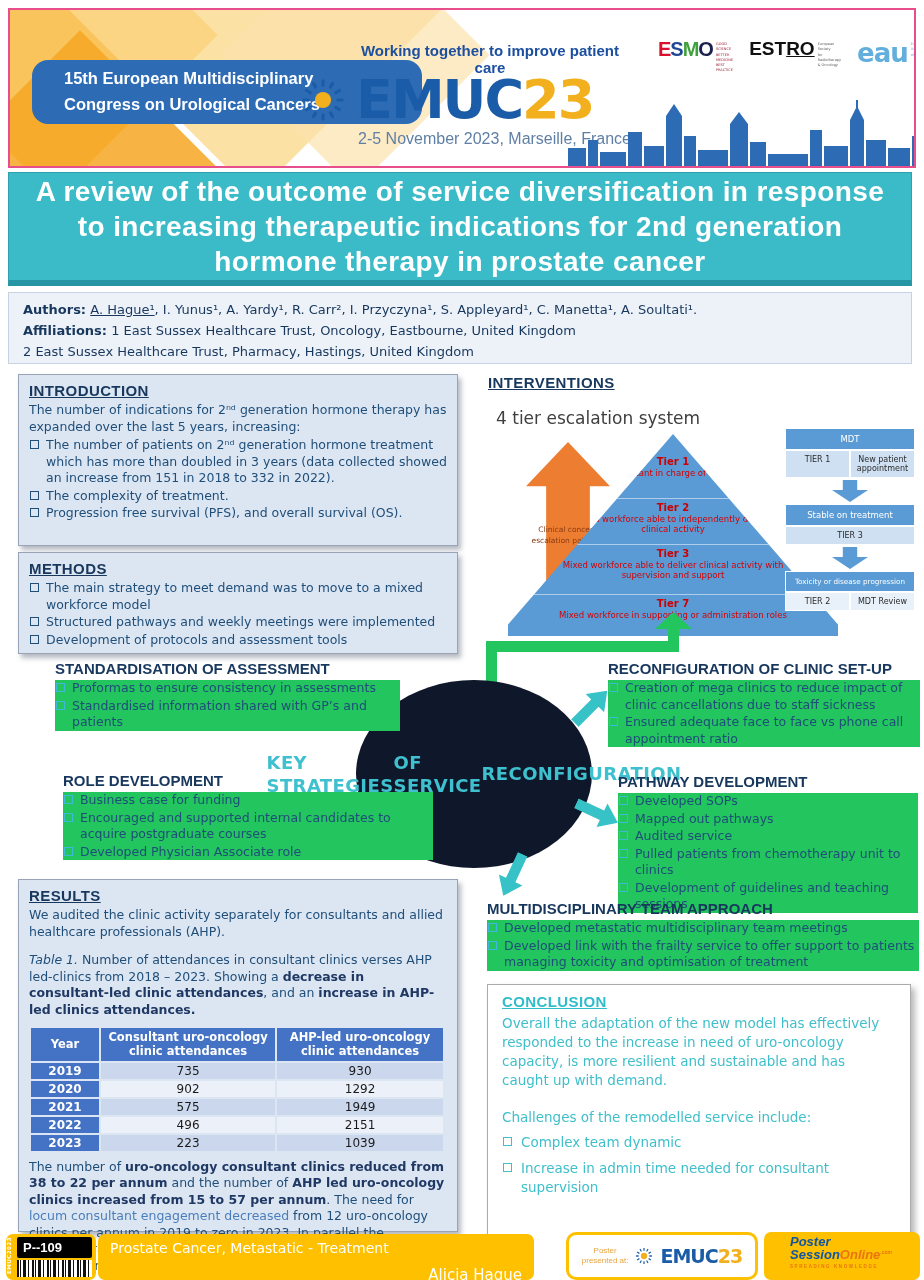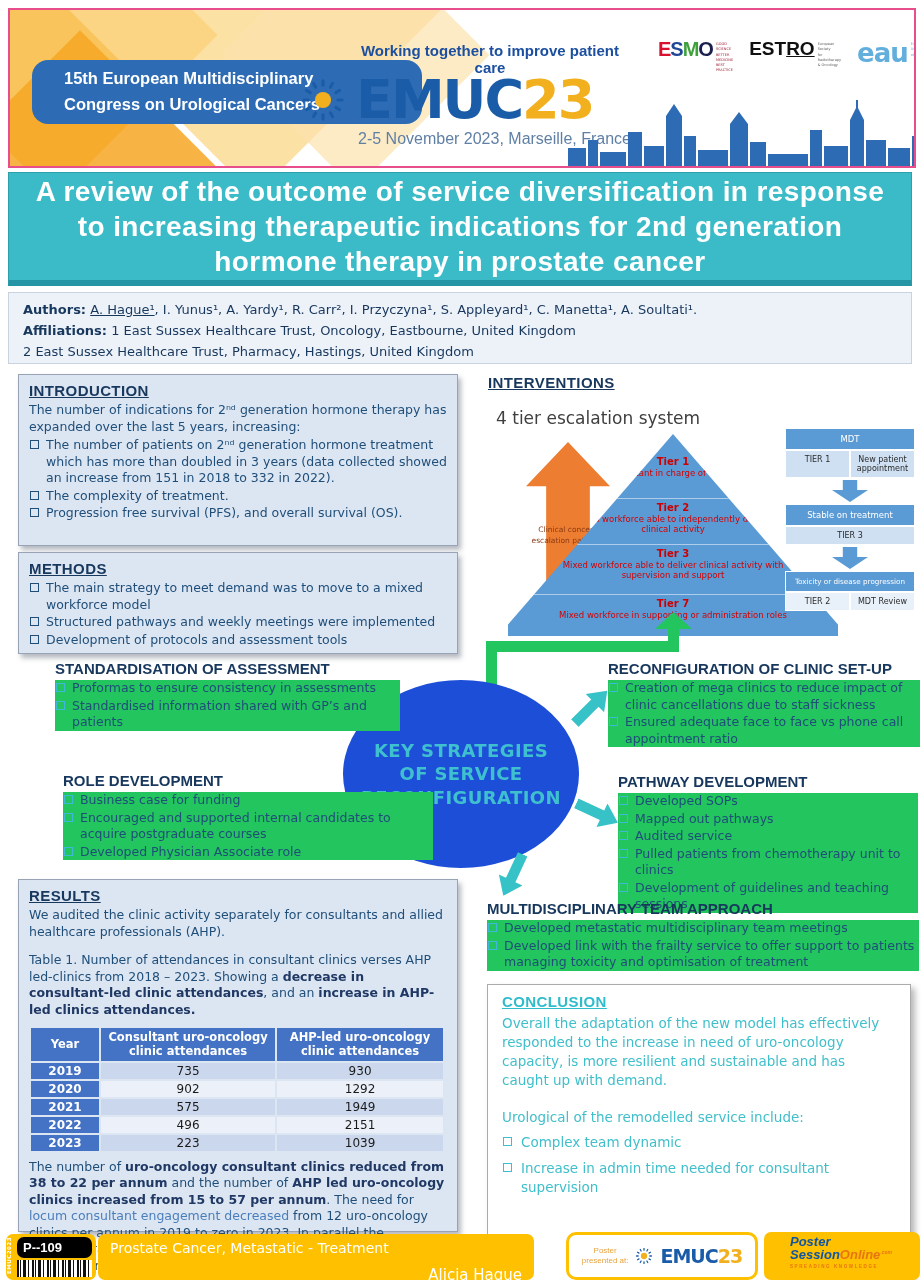--- a/index.html
+++ b/index.html
@@ -82,51 +82,51 @@
   .fcell.light{background:#E8F0F9;}
   .fdown{width:36px;height:22px;background:#5B9BD5;margin:2px auto;
          clip-path:polygon(30% 0,70% 0,70% 45%,100% 45%,50% 100%,0 45%,30% 45%);}
   
   .teal{background:#22c55e;}
   .conn-h{position:absolute;left:486px;top:641px;width:193px;height:11px;}
   .conn-vl{position:absolute;left:486px;top:641px;width:11px;height:49px;}
   .conn-stub{position:absolute;left:668px;top:628px;width:11px;height:19px;}
   .conn-head{position:absolute;left:655px;top:612px;width:37px;height:17px;
              clip-path:polygon(50% 0,100% 100%,0 100%);}
-  .circle{position:absolute;left:343px;top:680px;width:236px;height:188px;border-radius:50%;
-          background:#1d4ed8;display:flex;flex-direction:column;align-items:center;justify-content:center;}
+  .circle{position:absolute;left:356px;top:680px;width:236px;height:188px;border-radius:50%;
+          background:#0f172a;display:flex;flex-direction:row;align-items:center;justify-content:center;}
   .circle div{font:bold 18px "DejaVu Sans",sans-serif;color:#3FC0CF;letter-spacing:.4px;line-height:1.3;}
   .sarrow{position:absolute;width:46px;height:26px;background:#36C2C6;
           clip-path:polygon(100% 50%,62% 0,62% 30%,0 30%,0 70%,62% 70%,62% 100%);}
   
   .rtable{width:416px;border-collapse:collapse;margin:8px 0 6px 0;}
   .rtable th{background:#4472C4;color:#fff;font:bold 11.5px "DejaVu Sans",sans-serif;
              padding:2px 3px;border:2px solid #DCE6F3;text-align:center;line-height:1.25;}
   .rtable td{font:12px "DejaVu Sans",sans-serif;color:#1a1a1a;text-align:center;
              padding:1px 2px;border:2px solid #DCE6F3;}
   .rtable td.yr{background:#4472C4;color:#fff;font-weight:bold;}
   .rtable tr.odd td:not(.yr){background:#CBD7EC;}
   .rtable tr.even td:not(.yr){background:#ECF0F8;}
   .bold-n{font-weight:bold;color:#1F3864;}
   .lite-b{color:#4A7EBB;}
-  .ital{text-align:center;}
+  .ital{font-style:italic;text-align:center;}
   
   .conclusion{position:absolute;left:487px;top:984px;width:424px;height:316px;background:#fff;
               border:1px solid #ABABAB;box-shadow:4px 4px 6px rgba(0,0,0,.28);
               box-sizing:border-box;padding:8px 14px;}
   .conc-h{font:bold 15px "Liberation Sans",sans-serif;color:#2FBCCB;text-decoration:underline;
           letter-spacing:.4px;margin-bottom:4px;}
   .conc-t{font-size:13.5px;color:#3FBFCB;line-height:1.4;}
   .conclusion ul.sq li{margin:7px 0;padding-left:19px;}
   
   .fyellow{position:absolute;background:#FFC000;border-radius:7px;}
   .f1{left:6px;top:1234px;width:90px;height:46px;}
   .f1 .vlabel{position:absolute;left:0px;top:3px;writing-mode:vertical-rl;transform:rotate(180deg);
               font-size:5.5px;color:#fff;font-weight:bold;letter-spacing:.5px;}
-  .f1 .plate{position:absolute;left:11px;top:3px;width:75px;height:21px;background:#000;border-radius:7px;
+  .f1 .plate{position:absolute;left:11px;top:3px;width:75px;height:21px;background:#000;border-radius:2px;
              color:#fff;font:bold 13px "Liberation Sans",sans-serif;line-height:21px;padding-left:6px;box-sizing:border-box;}
   .f1 .barcode{position:absolute;left:11px;top:26px;width:75px;height:17px;background:#fff;
        background-image:repeating-linear-gradient(90deg,#111 0 2px,#fff 2px 3px,#111 3px 4px,#fff 4px 6px,#111 6px 9px,#fff 9px 11px,#111 11px 12px,#fff 12px 15px);}
   .f2{left:98px;top:1234px;width:436px;height:46px;padding:6px 12px;box-sizing:border-box;}
   .f2 .l1{font-size:14px;color:#fff;}
   .f2 .l2{font-size:15px;color:#fff;margin-top:10px;text-align:right;}
   .f3{position:absolute;left:566px;top:1232px;width:192px;height:48px;background:#fff;
       border:3px solid #FFC000;border-radius:10px;box-sizing:border-box;
       display:flex;align-items:center;justify-content:center;gap:7px;}
   .f3 .pp{font:8px "Liberation Sans",sans-serif;color:#E8A33D;text-align:center;line-height:1.3;}
@@ -411,21 +411,21 @@
     </tbody>
       </table>
     <div>
       <span>The number of </span><span class="bold-n">uro-oncology consultant clinics reduced from 38 to 22 per annum</span><span> and the number of </span><span class="bold-n">AHP led uro-oncology clinics increased from 15 to 57 per annum</span><span>. The need for </span><span class="lite-b">locum consultant engagement decreased</span><span> from 12 uro-oncology clinics per annum in 2019 to zero in 2023. In parallel the chemotherapy unit capacity increased by removing these patients from the unit’s workload.</span>
     </div>
   </div>
 
   <div class="conclusion">
     <div class="conc-h">CONCLUSION</div>
     <div class="conc-t">Overall the adaptation of the new model has effectively responded to the increase in need of uro-oncology capacity, is more resilient and sustainable and has caught up with demand.</div>
-    <div class="conc-t" style="margin-top:18px;">Urological of the remodelled service include:</div>
+    <div class="conc-t" style="margin-top:18px;">Challenges of the remodelled service include:</div>
     <ul class="sq conc conc-t">
       <li>Complex team dynamic</li>
       <li>Increase in admin time needed for consultant supervision</li>
     </ul>
   </div>
 
   <div class="fyellow f1">
     <div class="vlabel">EMUC2023</div>
     <div class="plate">P--109</div>
     <div class="barcode"></div>

